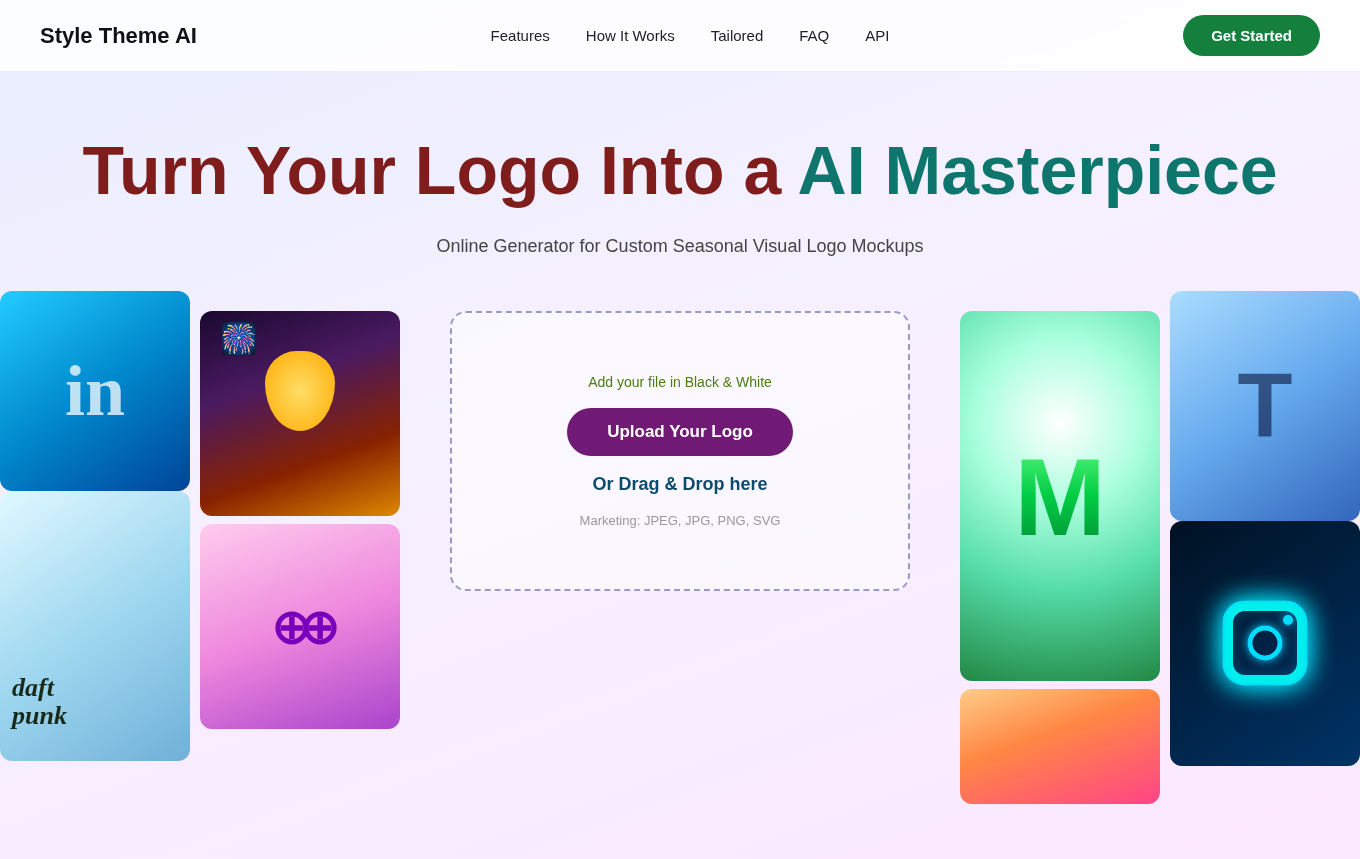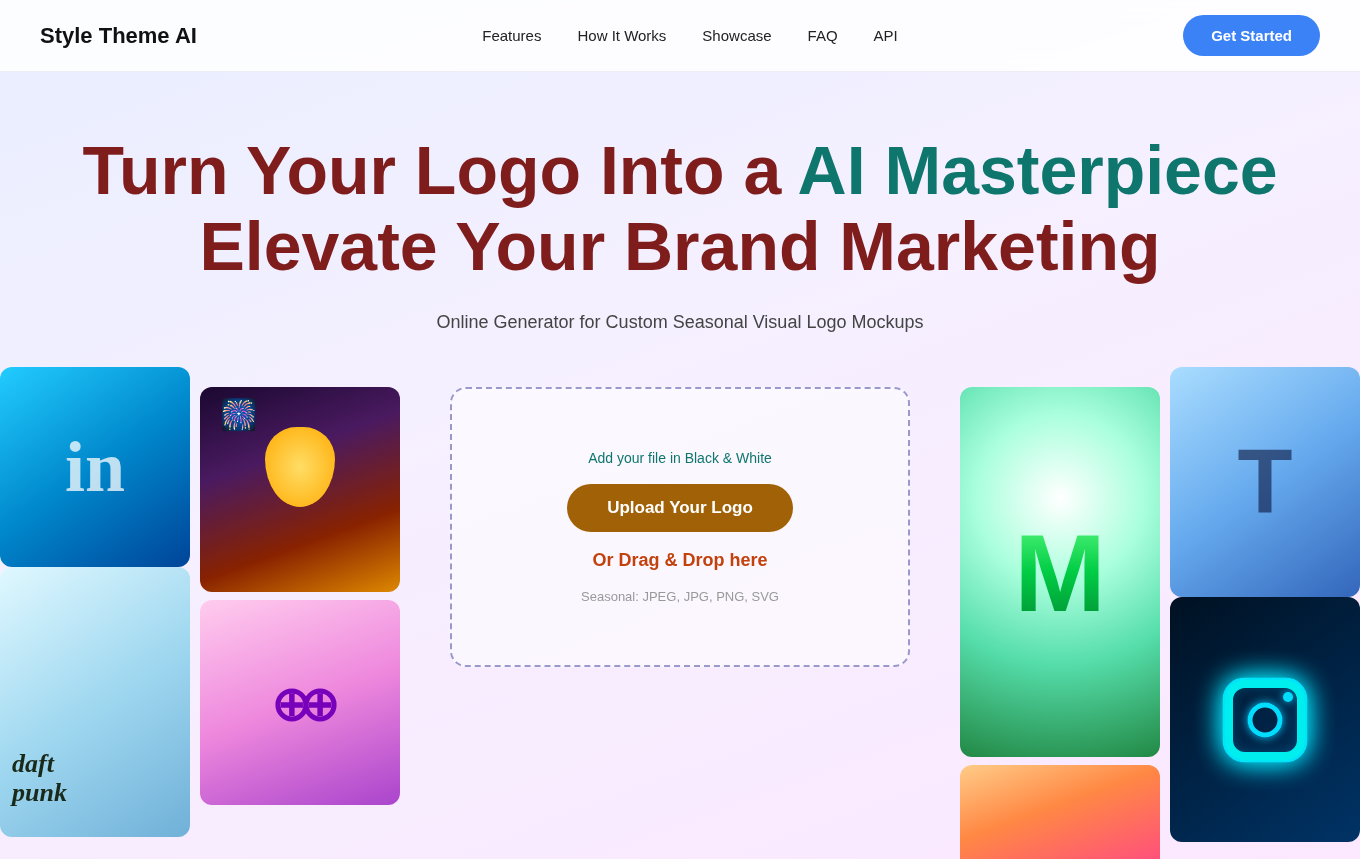--- a/index.html
+++ b/index.html
@@ -30,21 +30,21 @@
       gap: 36px;
       list-style: none;
     }
     .nav-links a {
       text-decoration: none;
       color: #222;
       font-size: 15px;
       font-weight: 500;
     }
     .nav-cta {
-      background: #3b82f6;
+      background: #15803d;
       color: #fff;
       border: none;
       border-radius: 999px;
       padding: 12px 28px;
       font-size: 15px;
       font-weight: 600;
       cursor: pointer;
     }
 
     
@@ -83,38 +83,38 @@
       align-items: center;
       justify-content: center;
       gap: 18px;
       padding: 40px 30px;
       position: relative;
       z-index: 10;
     }
 
     .upload-hint {
       font-size: 14px;
-      color: #0f766e;
+      color: #4d7c0f;
     }
 
     .upload-btn {
-      background: #a16207;
+      background: #701a75;
       color: #fff;
       border: none;
       border-radius: 999px;
       padding: 14px 40px;
       font-size: 17px;
       font-weight: 600;
       cursor: pointer;
     }
 
     .drag-drop-text {
       font-size: 18px;
       font-weight: 700;
-      color: #c2410c;
+      color: #0c4a6e;
     }
 
     .supports-text {
       font-size: 13px;
       color: #999;
     }
 
     .content-row {
       display: flex;
       width: 1360px;
@@ -342,31 +342,30 @@
     }
   </style>
 </head>
 <body>
 
 <nav>
   <div style="font-size:22px;font-weight:800;color:#111;cursor:pointer;">Style Theme AI</div>
   <ul class="nav-links">
     <li><a href="#">Features</a></li>
     <li><a href="#">How It Works</a></li>
-    <li><a href="#">Showcase</a></li>
+    <li><a href="#">Tailored</a></li>
     <li><a href="#">FAQ</a></li>
     <li><a href="#">API</a></li>
   </ul>
   <button class="nav-cta">Get Started</button>
 </nav>
 
 <div class="hero">
   <h1 class="hero-title">
     <span class="blue">Turn Your Logo Into a </span><span class="purple">AI Masterpiece</span><br>
-    <span class="blue">Elevate Your Brand Marketing</span>
   </h1>
   <p class="hero-subtitle">
     <span>Online Generator for Custom Seasonal Visual Logo Mockups</span><br>
   </p>
 </div>
 
 <div class="content-row">
 
   <div class="left-col">
     <div class="tile tile-linkedin"></div>
@@ -378,21 +377,21 @@
 
       <div class="left-side-images">
         <div class="tile tile-apple"></div>
         <div class="tile tile-chanel"></div>
       </div>
 
       <div class="upload-box">
         <span class="upload-hint">Add your file in Black &amp; White</span>
         <button class="upload-btn">Upload Your Logo</button>
         <span class="drag-drop-text">Or Drag &amp; Drop here</span>
-        <span class="supports-text">Seasonal: JPEG, JPG, PNG, SVG</span>
+        <span class="supports-text">Marketing: JPEG, JPG, PNG, SVG</span>
       </div>
 
       <div class="right-side-images">
         <div class="tile tile-mcdonalds-color"></div>
         <div class="tile tile-heart"></div>
       </div>
     </div>
 
   </div>
 

